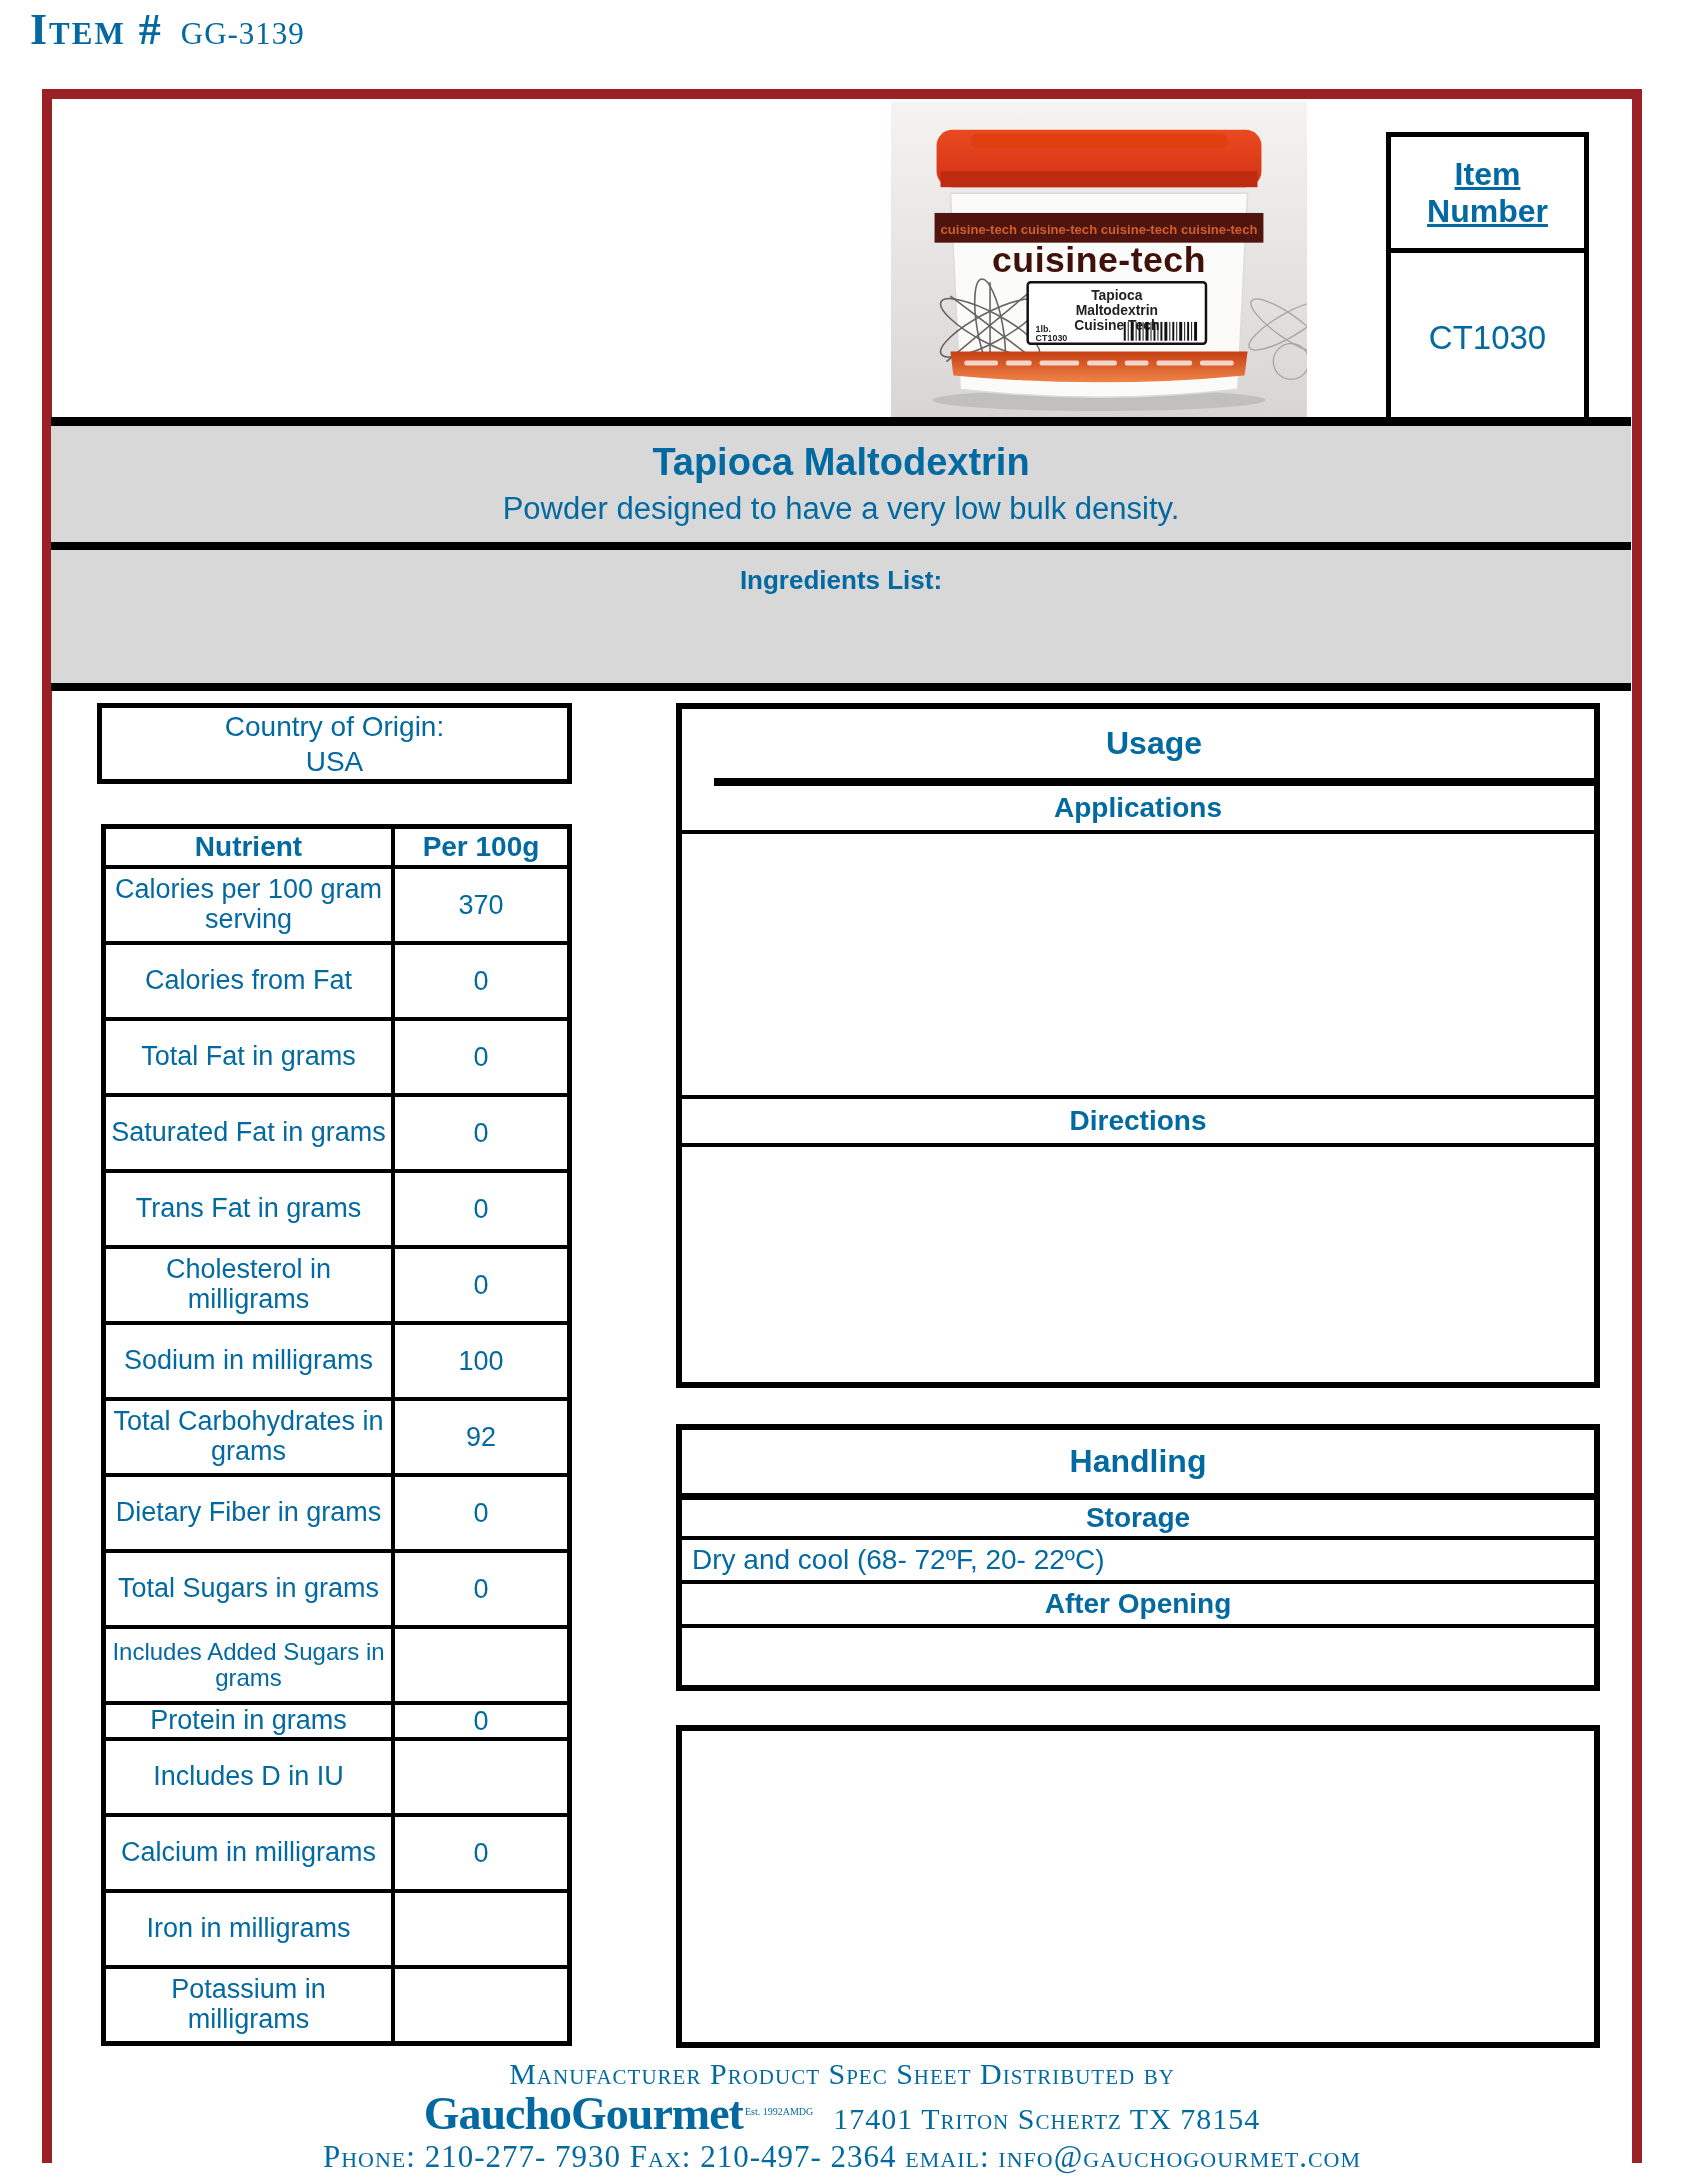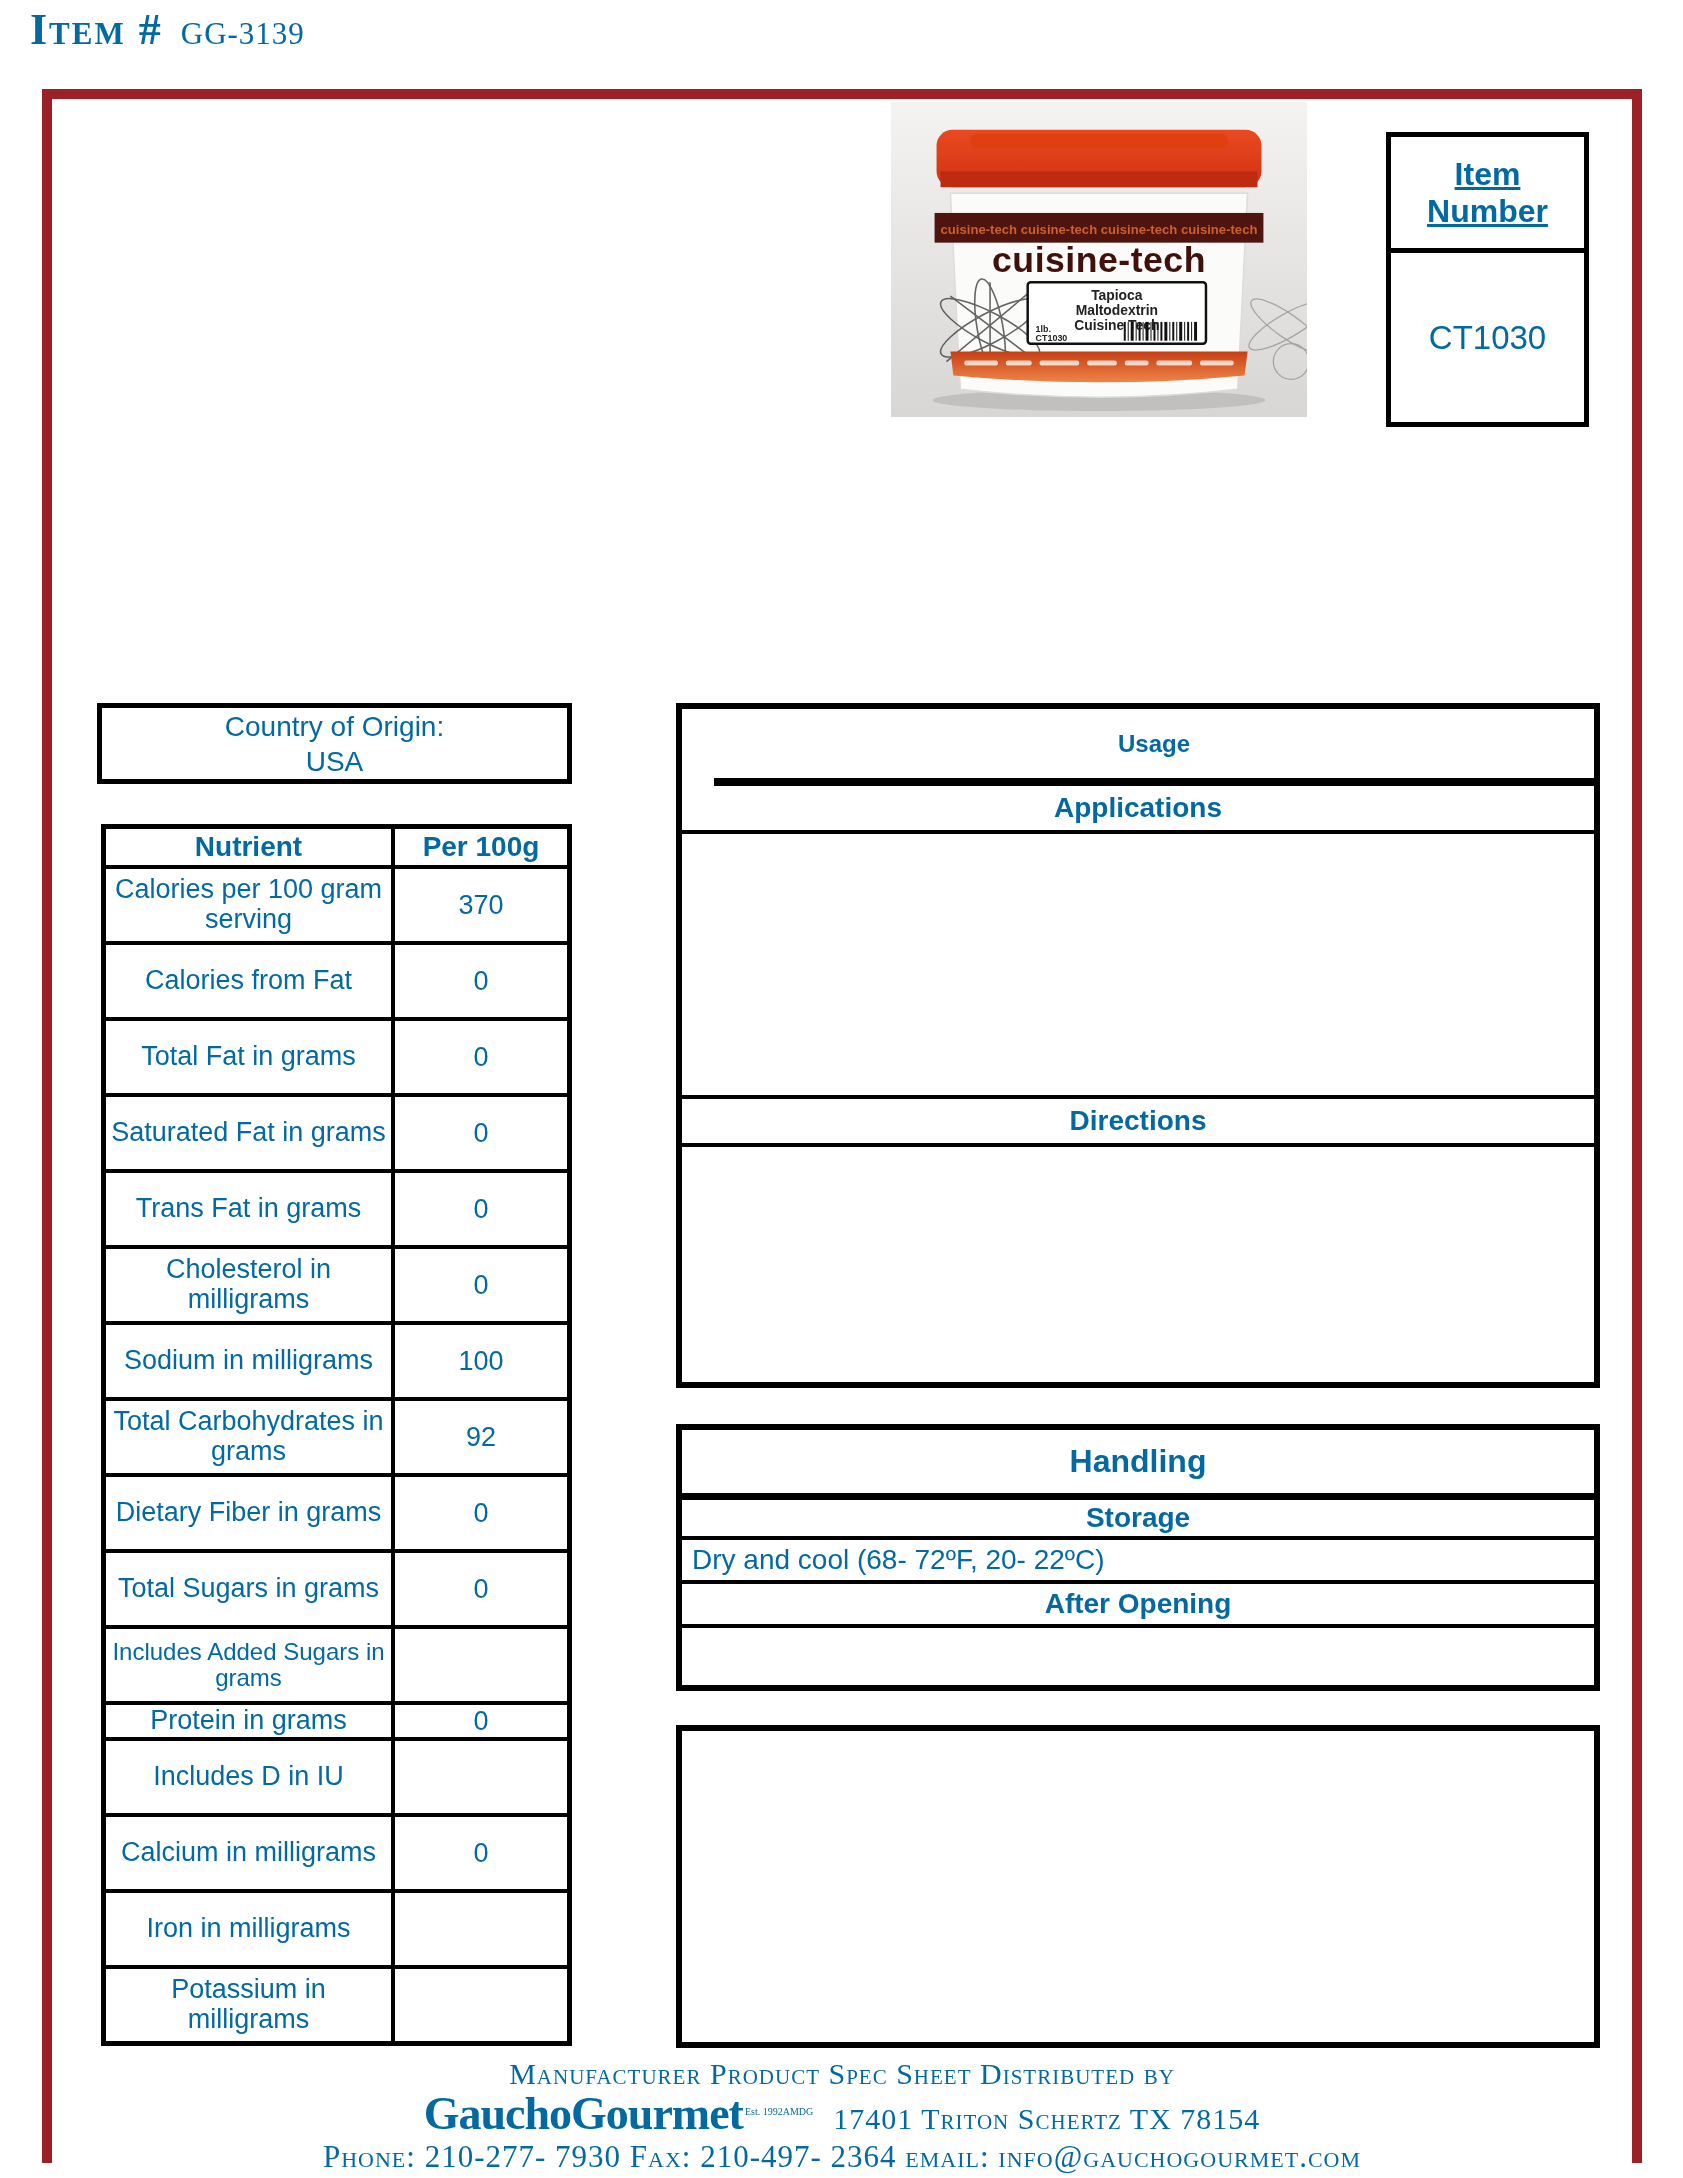--- a/index.html
+++ b/index.html
@@ -52,21 +52,21 @@
   .ncell-l{width:289px;box-sizing:border-box;border-right:4px solid #000;display:flex;
     align-items:center;justify-content:center;text-align:center;font-size:27px;line-height:1.1;padding:0 2px;}
   .ncell-r{flex:1;display:flex;align-items:center;justify-content:center;font-size:27px;}
   .nrow.head .ncell-l,.nrow.head .ncell-r{font-weight:700;font-size:28px;}
   .nrow.smallfont .ncell-l{font-size:24px;}
 
   
   .usage{position:absolute;left:676px;top:703px;width:924px;height:685px;box-sizing:border-box;
     border:6px solid #000;background:#fff;display:flex;flex-direction:column;}
   .box-title{height:69px;display:flex;align-items:center;justify-content:center;
-    font-weight:700;font-size:24px;border-bottom:8px solid #000;margin-left:32px;}
+    font-weight:700;font-size:32px;border-bottom:8px solid #000;margin-left:32px;}
   .band{height:44px;display:flex;align-items:center;justify-content:center;
     font-weight:700;font-size:28px;border-bottom:4px solid #000;}
   .ubody1{height:253px;border-bottom:4px solid #000;font-size:26px;padding:4px;}
   .ubody2{flex:1;font-size:26px;padding:4px;}
 
   .handling{position:absolute;left:676px;top:1424px;width:924px;height:267px;box-sizing:border-box;
     border:6px solid #000;background:#fff;display:flex;flex-direction:column;}
   .h-title{height:63px;display:flex;align-items:center;justify-content:center;
     font-weight:700;font-size:32px;border-bottom:7px solid #000;}
   .h-band{height:36px;display:flex;align-items:center;justify-content:center;
@@ -194,20 +194,28 @@
         </g>
       </g>
     </svg>
   </div>
 
   <div class="itembox">
     <div class="itembox-head">Item Number</div>
     <div class="itembox-val">CT1030</div>
   </div>
 
+  <div class="banner">
+    <div class="banner-top">
+      <div class="banner-title">Tapioca Maltodextrin</div>
+      <div class="banner-sub">Powder designed to have a very low bulk density.</div>
+    </div>
+    <div class="banner-ing">Ingredients List:</div>
+    <div class="banner-ing-val"></div>
+  </div>
 
   <div class="origin">
     <div>Country of Origin:</div>
     <div>USA</div>
   </div>
 
   <div class="ntable">
     <div class="nrow head first">
       <div class="ncell-l">Nutrient</div>
       <div class="ncell-r">Per 100g</div>

